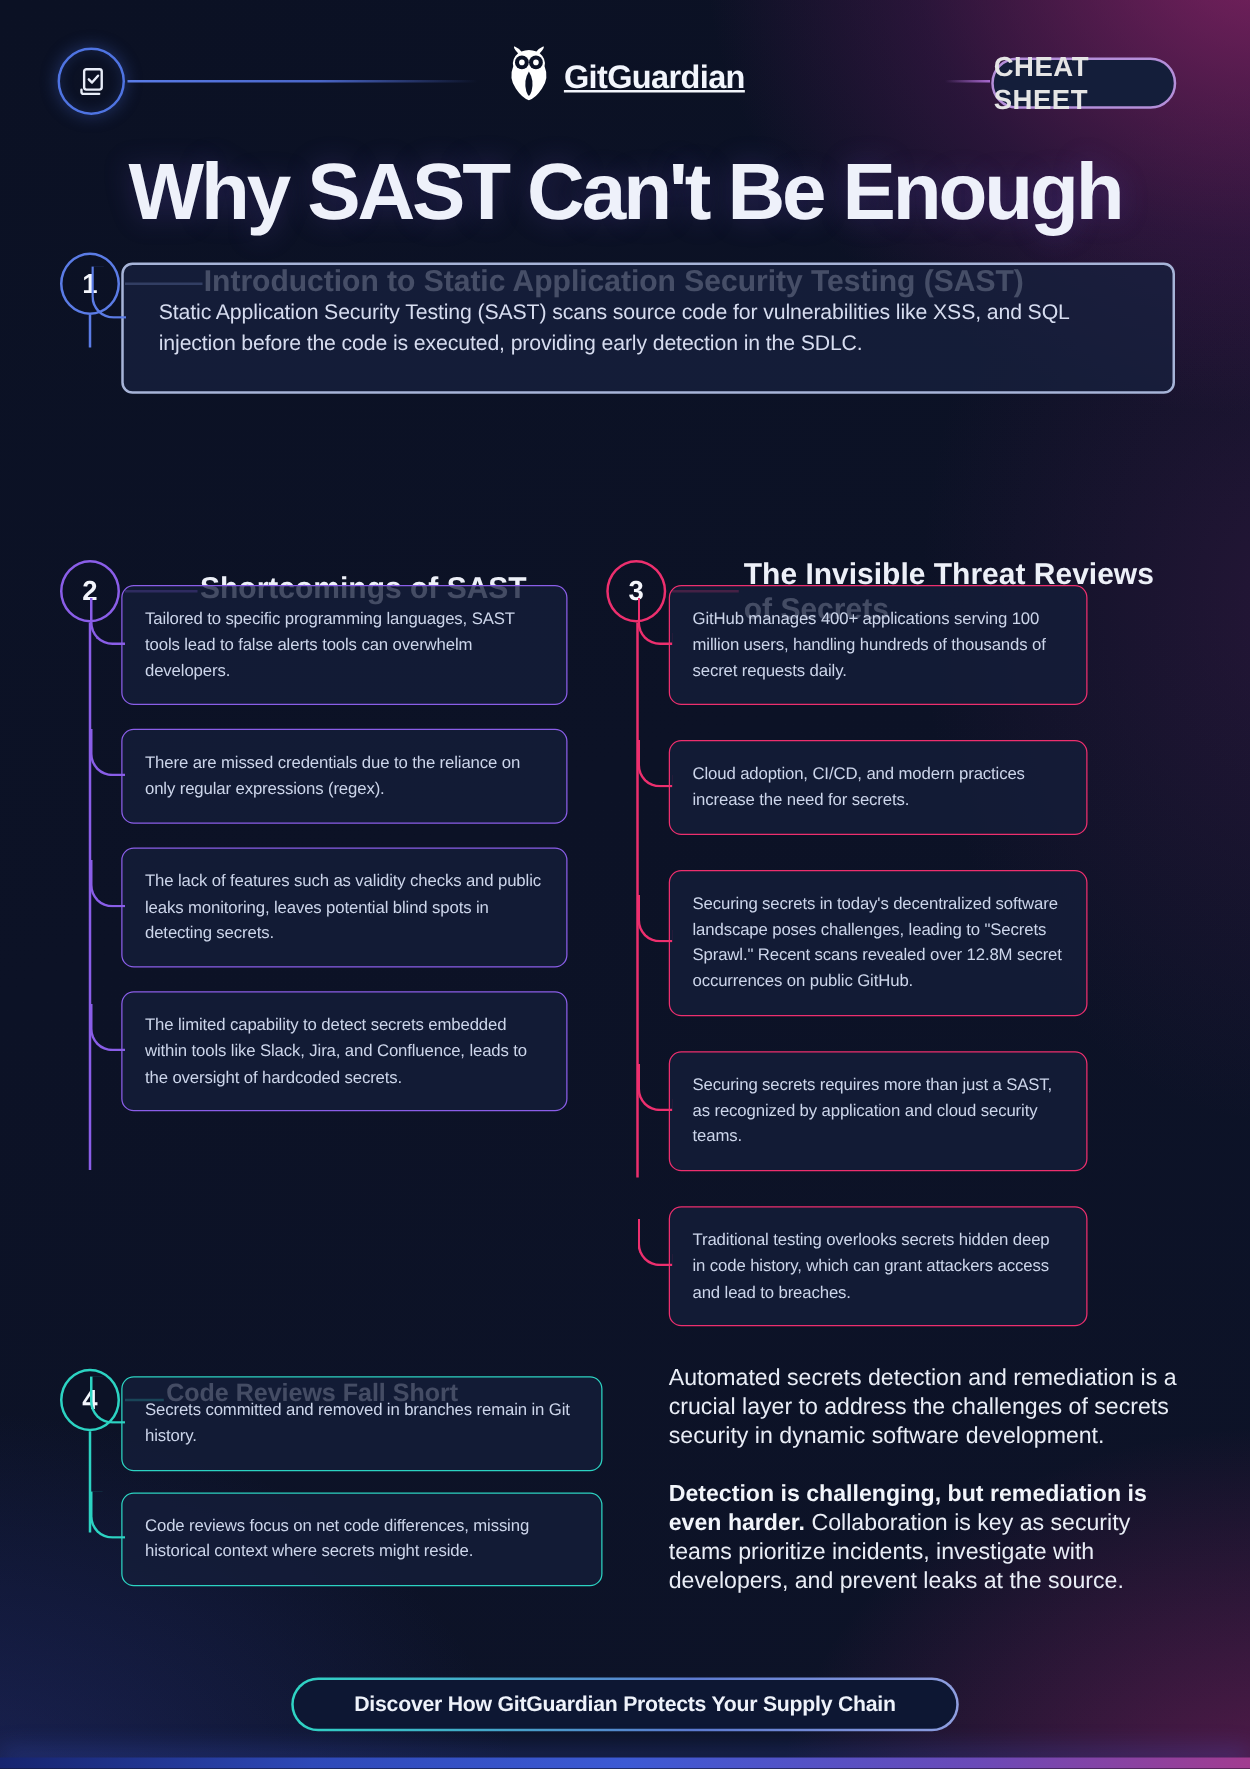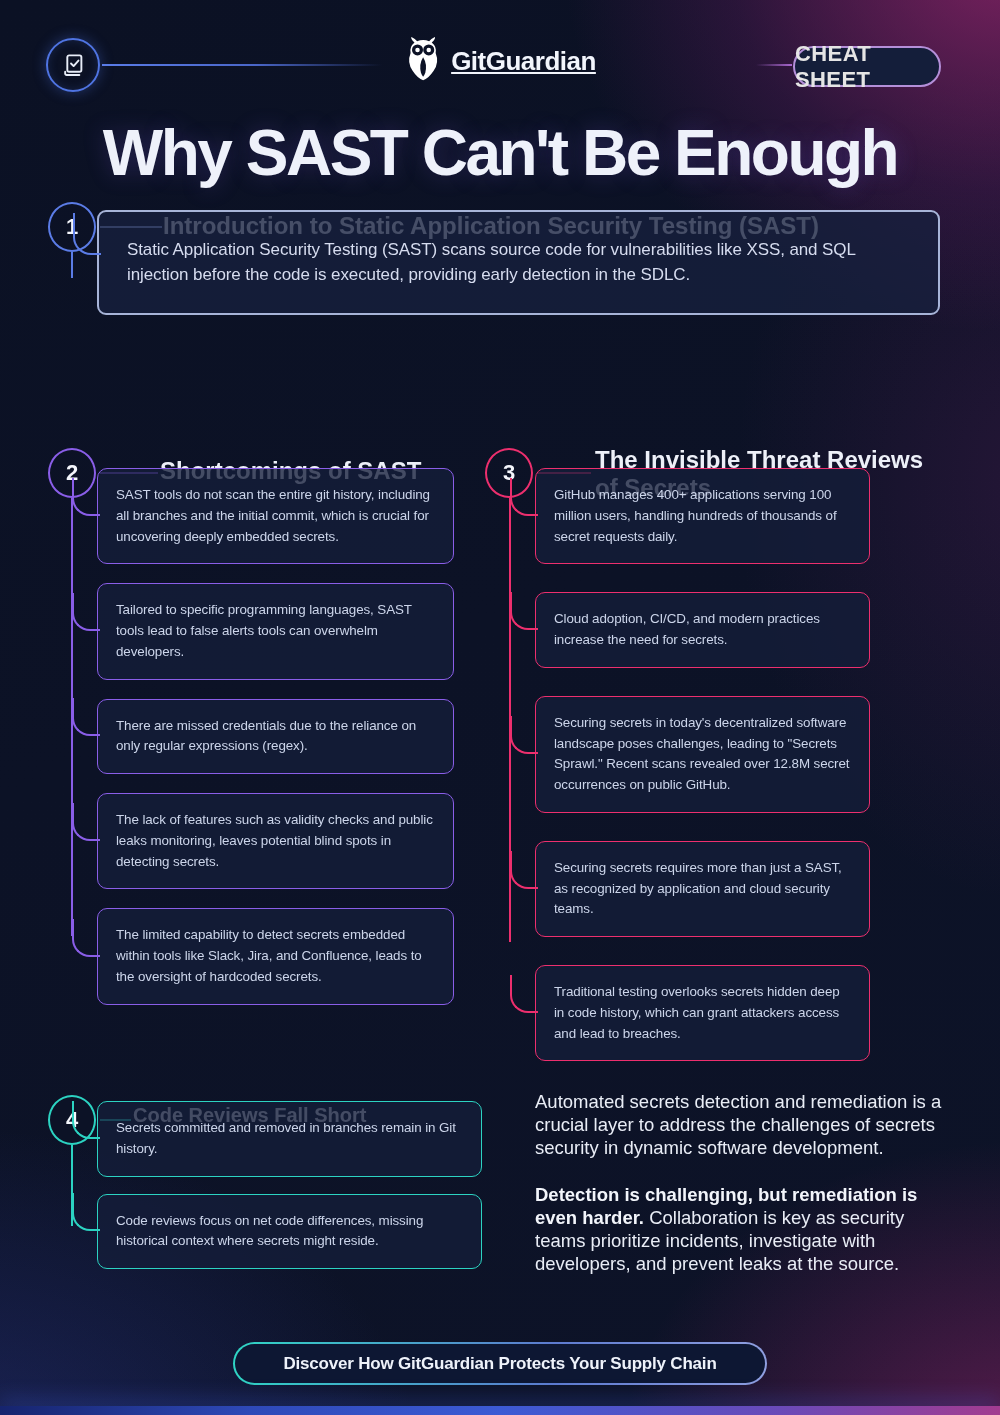--- a/index.html
+++ b/index.html
@@ -147,23 +147,20 @@
     </div>
   </div>
 
   <div class="section sec-short">
     <div class="num-circle">2</div>
     <div class="dash"></div>
     <div class="sec-heading">Shortcomings of SAST</div>
     <div class="trunk" style="height: 438px;"></div>
     <div class="cards">
       <div class="card">
-          <p>SAST tools do not scan the entire git history, including all branches and the initial commit, which is crucial for uncovering deeply embedded secrets.</p>
-        </div>
-      <div class="card">
           <p>Tailored to specific programming languages, SAST tools lead to false alerts tools can overwhelm developers.</p>
         </div>
       <div class="card">
           <p>There are missed credentials due to the reliance on only regular expressions (regex).</p>
         </div>
       <div class="card">
           <p>The lack of features such as validity checks and public leaks monitoring, leaves potential blind spots in detecting secrets.</p>
         </div>
       <div class="card">
           <p>The limited capability to detect secrets embedded within tools like Slack, Jira, and Confluence, leads to the oversight of hardcoded secrets.</p>

